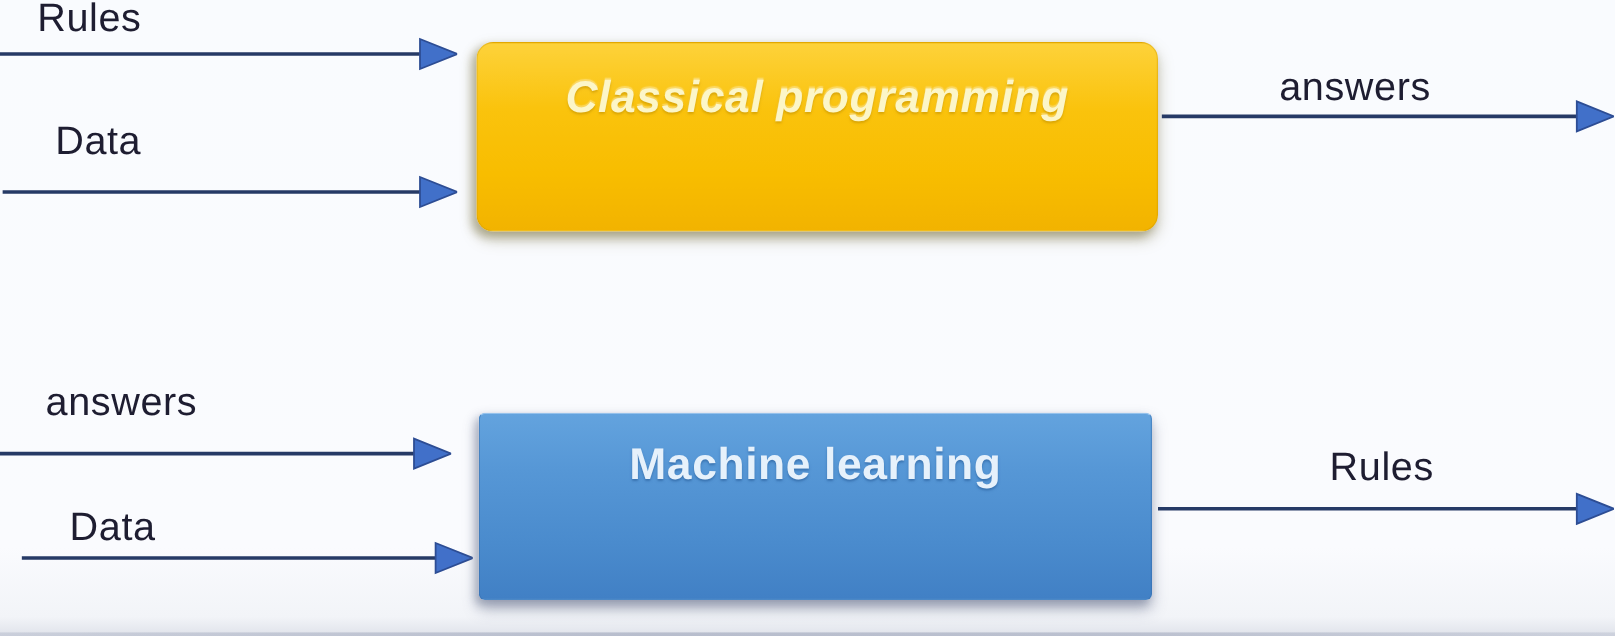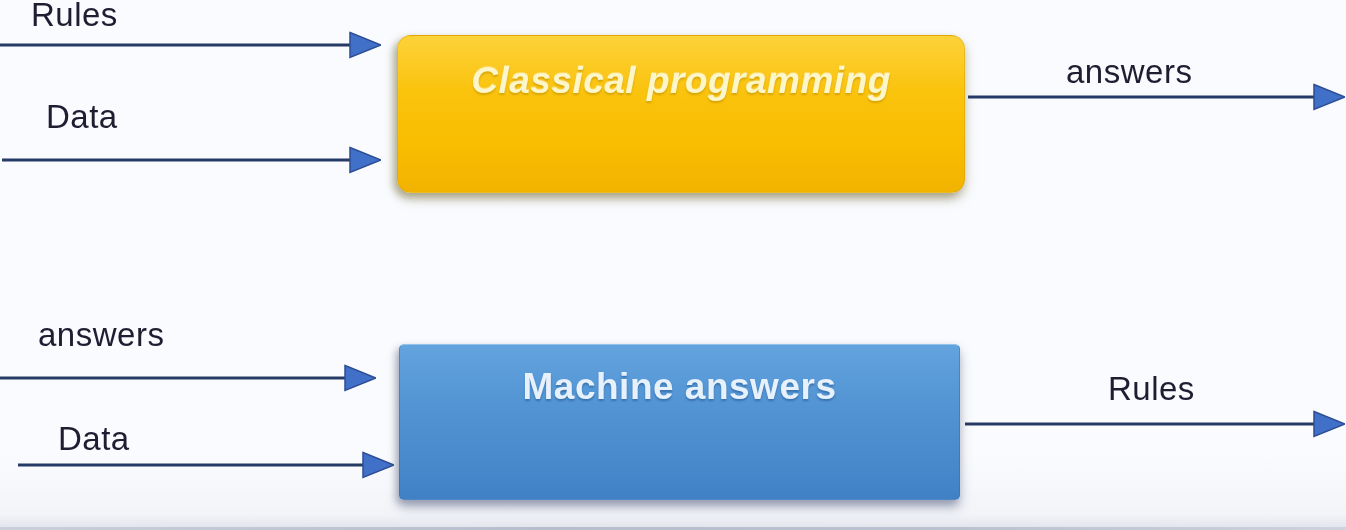--- a/index.html
+++ b/index.html
@@ -110,21 +110,21 @@
   </svg>
 
   <div class="flow-label" style="left:58px; top:422px;">Data</div>
 
   <svg class="arrow" style="left:18px; top:451px;" width="376" height="28" viewBox="0 0 376 28">
     <line x1="0" y1="14" x2="347" y2="14" stroke="#263a66" stroke-width="3"></line>
     <polygon points="345,1.5 376,14 345,26.5" fill="#4170c9" stroke="#2d4d94" stroke-width="1.5"></polygon>
   </svg>
 
   <div class="flow-box box-ml">
-    <div class="box-title">Machine answers</div>
+    <div class="box-title">Machine learning</div>
   </div>
 
   <div class="flow-label" style="left:1108px; top:372px; width:86px; text-align:center;">Rules</div>
 
   <svg class="arrow" style="left:965px; top:410px;" width="380" height="28" viewBox="0 0 380 28">
     <line x1="0" y1="14" x2="351" y2="14" stroke="#263a66" stroke-width="3"></line>
     <polygon points="349,1.5 380,14 349,26.5" fill="#4170c9" stroke="#2d4d94" stroke-width="1.5"></polygon>
   </svg>
 
   <div class="bottom-edge"></div>

